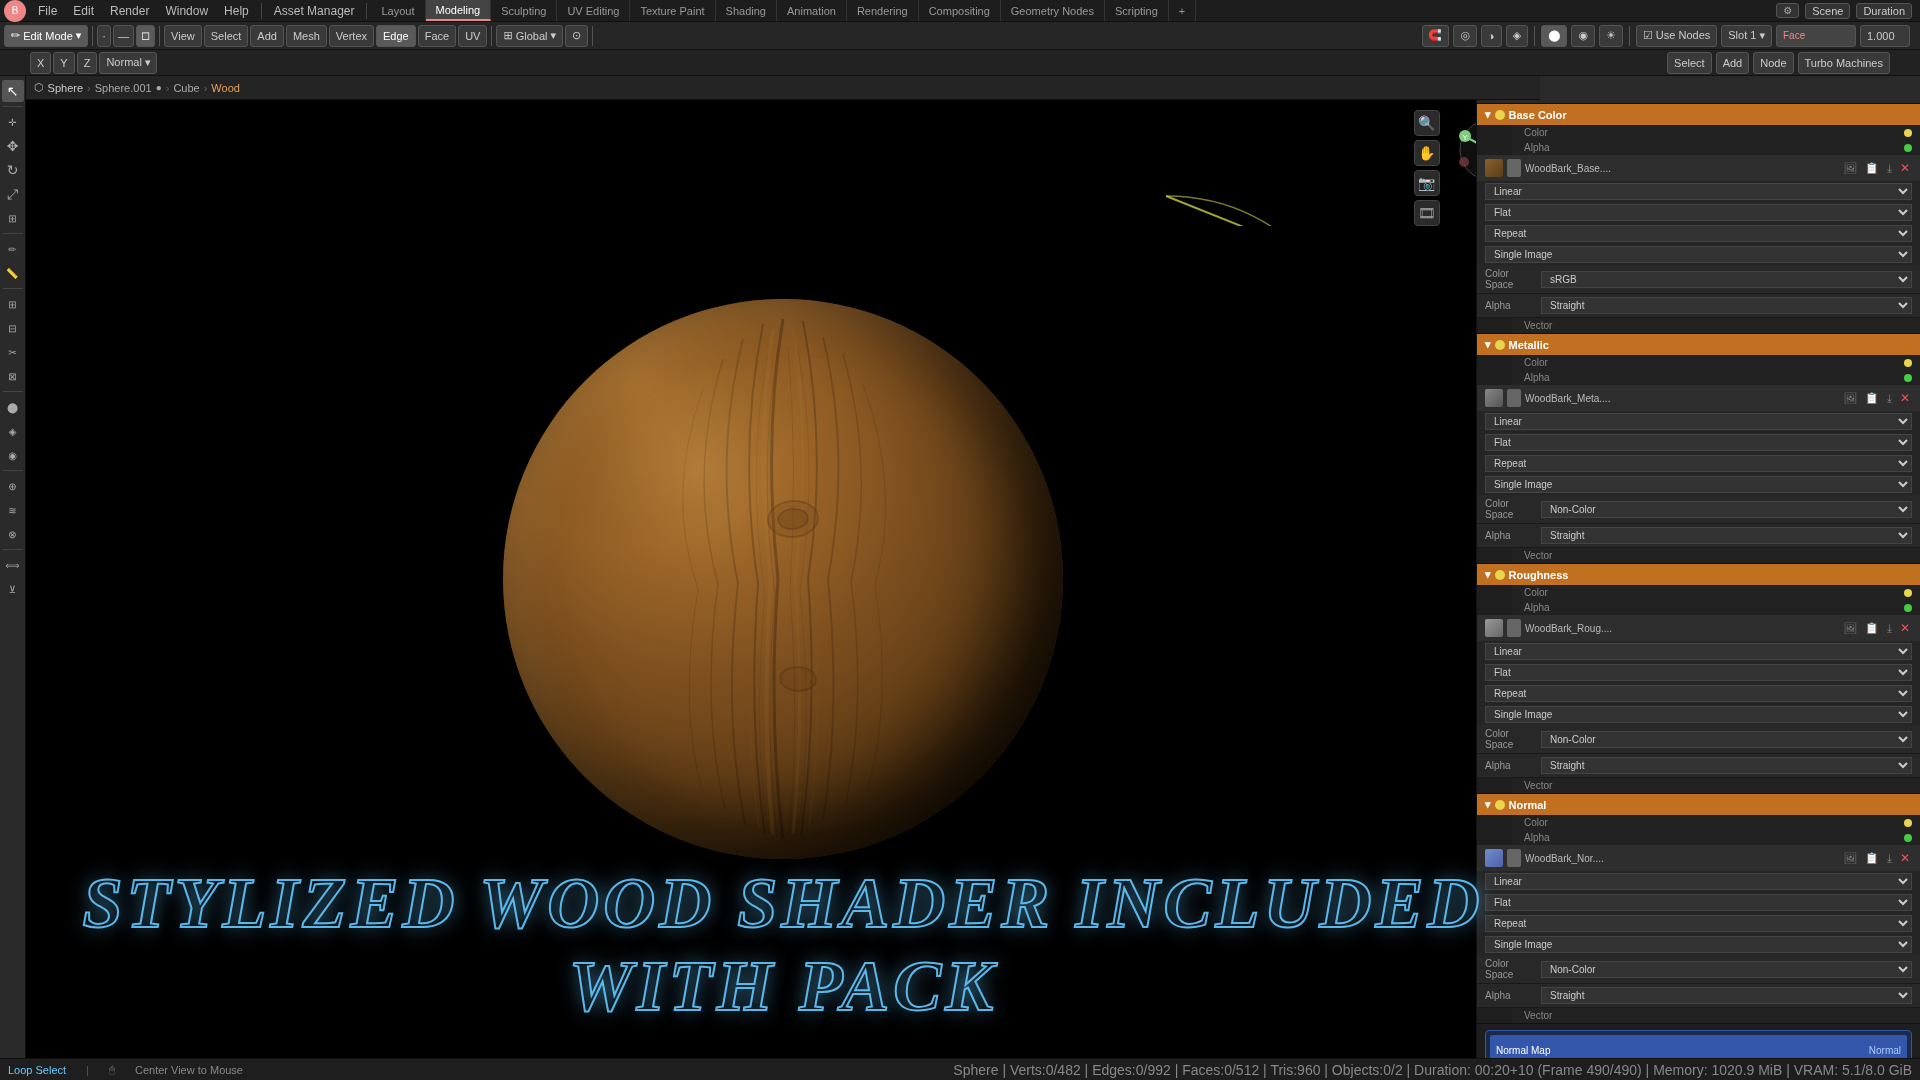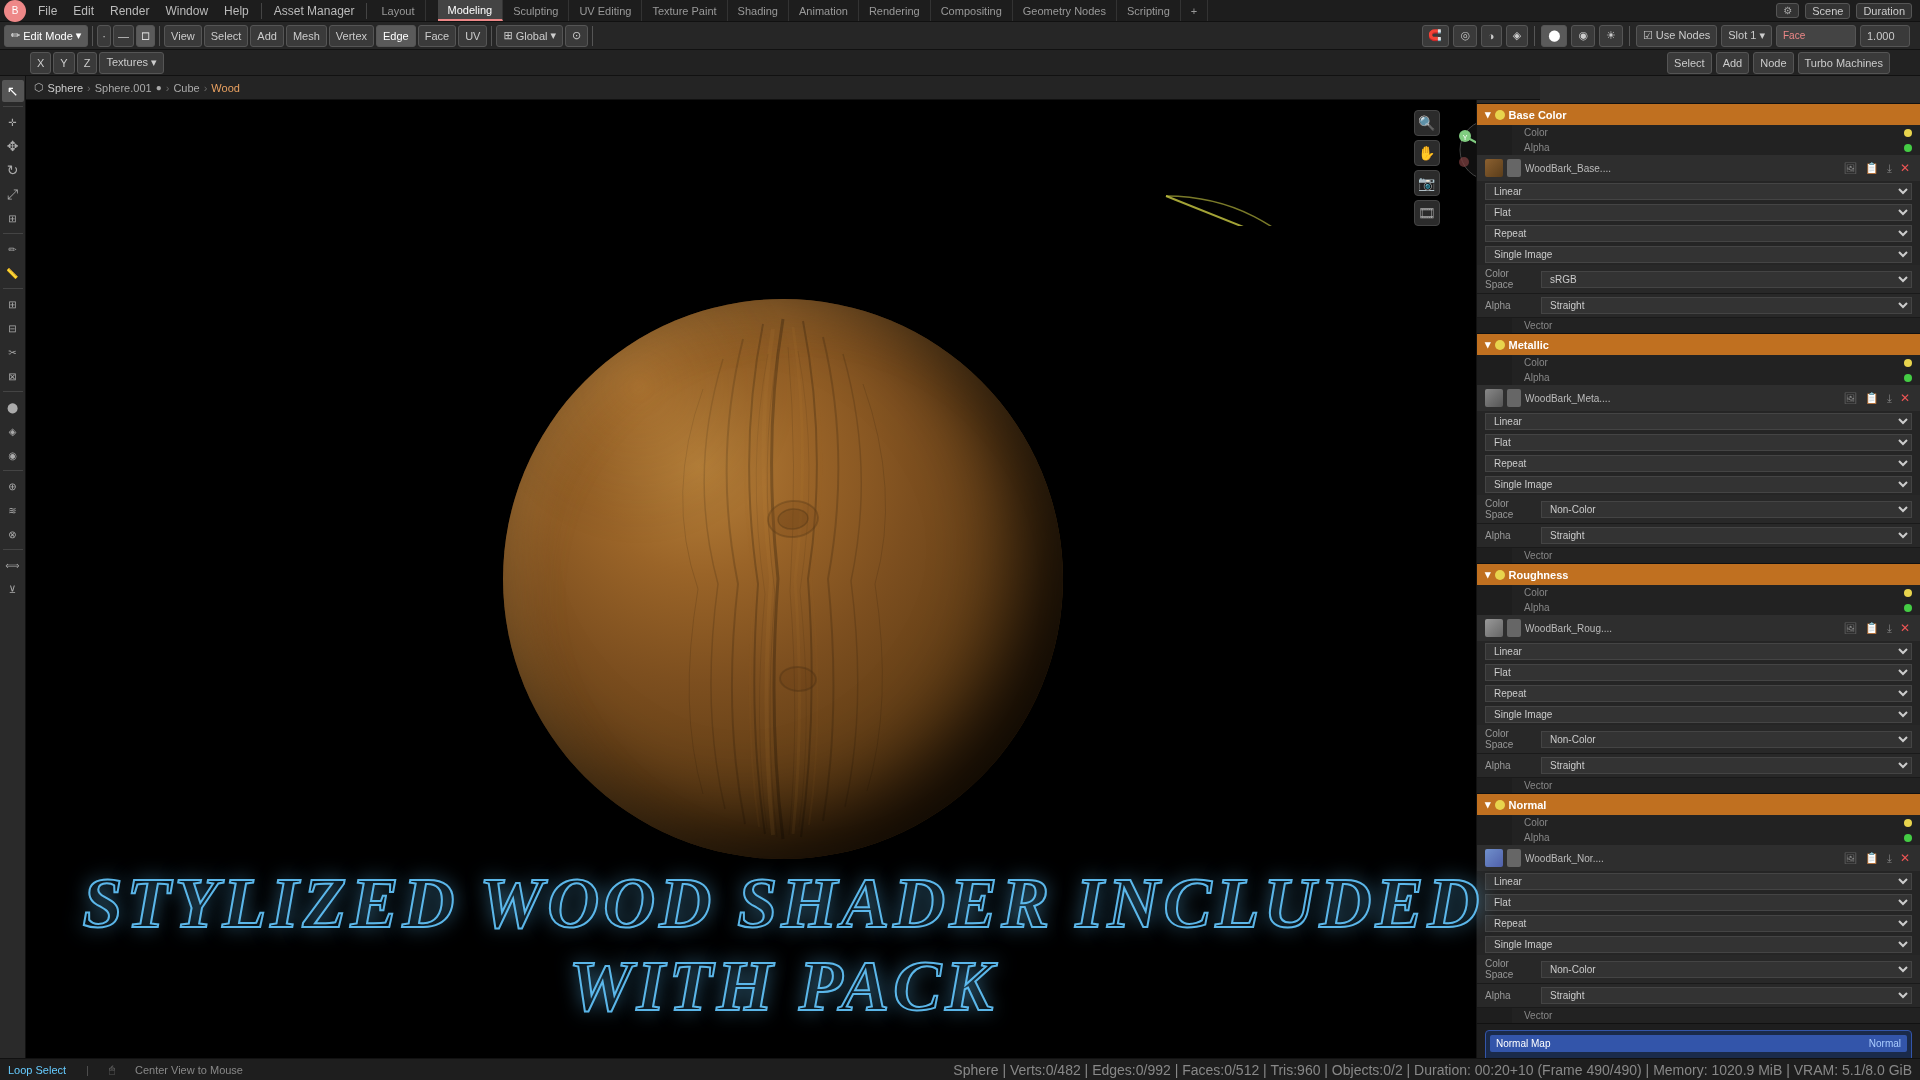--- a/index.html
+++ b/index.html
@@ -28,21 +28,20 @@
       align-items: center;
       font-size: 11px;
       color: #999;
       cursor: pointer;
       border-right: 1px solid #333;
     }
     .ws-tab.active {
       background: #444;
       color: #fff;
       border-bottom: 2px solid #e88;
-      margin-left: 12px;
     }
     .toolbar-btn {
       padding: 2px 6px;
       height: 22px;
       background: #3a3a3a;
       border: 1px solid #555;
       border-radius: 3px;
       color: #ccc;
       font-size: 11px;
       cursor: pointer;
@@ -483,21 +482,21 @@
       <span style="color:#e88;font-size:10px;">Face</span>
     </div>
     <div class="toolbar-btn" style="min-width:50px;">1.000</div>
   </div>
 </div>
 
 <div id="header-row3">
   <div class="toolbar-btn">X</div>
   <div class="toolbar-btn">Y</div>
   <div class="toolbar-btn">Z</div>
-  <div class="toolbar-btn">Textures ▾</div>
+  <div class="toolbar-btn">Normal ▾</div>
   <div style="margin-left:auto;display:flex;align-items:center;gap:4px;">
     <div class="toolbar-btn">Select</div>
     <div class="toolbar-btn">Add</div>
     <div class="toolbar-btn">Node</div>
     <div class="toolbar-btn">Turbo Machines</div>
   </div>
 </div>
 
 <div id="breadcrumb">
   <span style="color:#aaa;">⬡</span>
@@ -869,21 +868,21 @@
       <select class="dropdown-select">
         <option>Straight</option>
       </select>
     </div>
     <div class="section-row">
       <span>Vector</span>
     </div>
   </div>
 
   <div style="margin:6px 8px;background:#1a2a4a;border:1px solid #3355aa;border-radius:4px;padding:4px;">
-    <div style="background:#3355aa;padding:3px 6px;border-radius:2px;display:flex;justify-content:space-between;margin-bottom:4px;align-items:flex-end;">
+    <div style="background:#3355aa;padding:10px 6px;border-radius:2px;display:flex;justify-content:space-between;margin-bottom:4px;align-items:flex-end;">
       <span style="font-size:10px;color:#fff;">Normal Map</span>
       <span style="font-size:10px;color:#aaccff;">Normal</span>
     </div>
     <div style="padding:2px 4px;font-size:10px;">
       
       
     </div>
 
   </div>
 </div>

